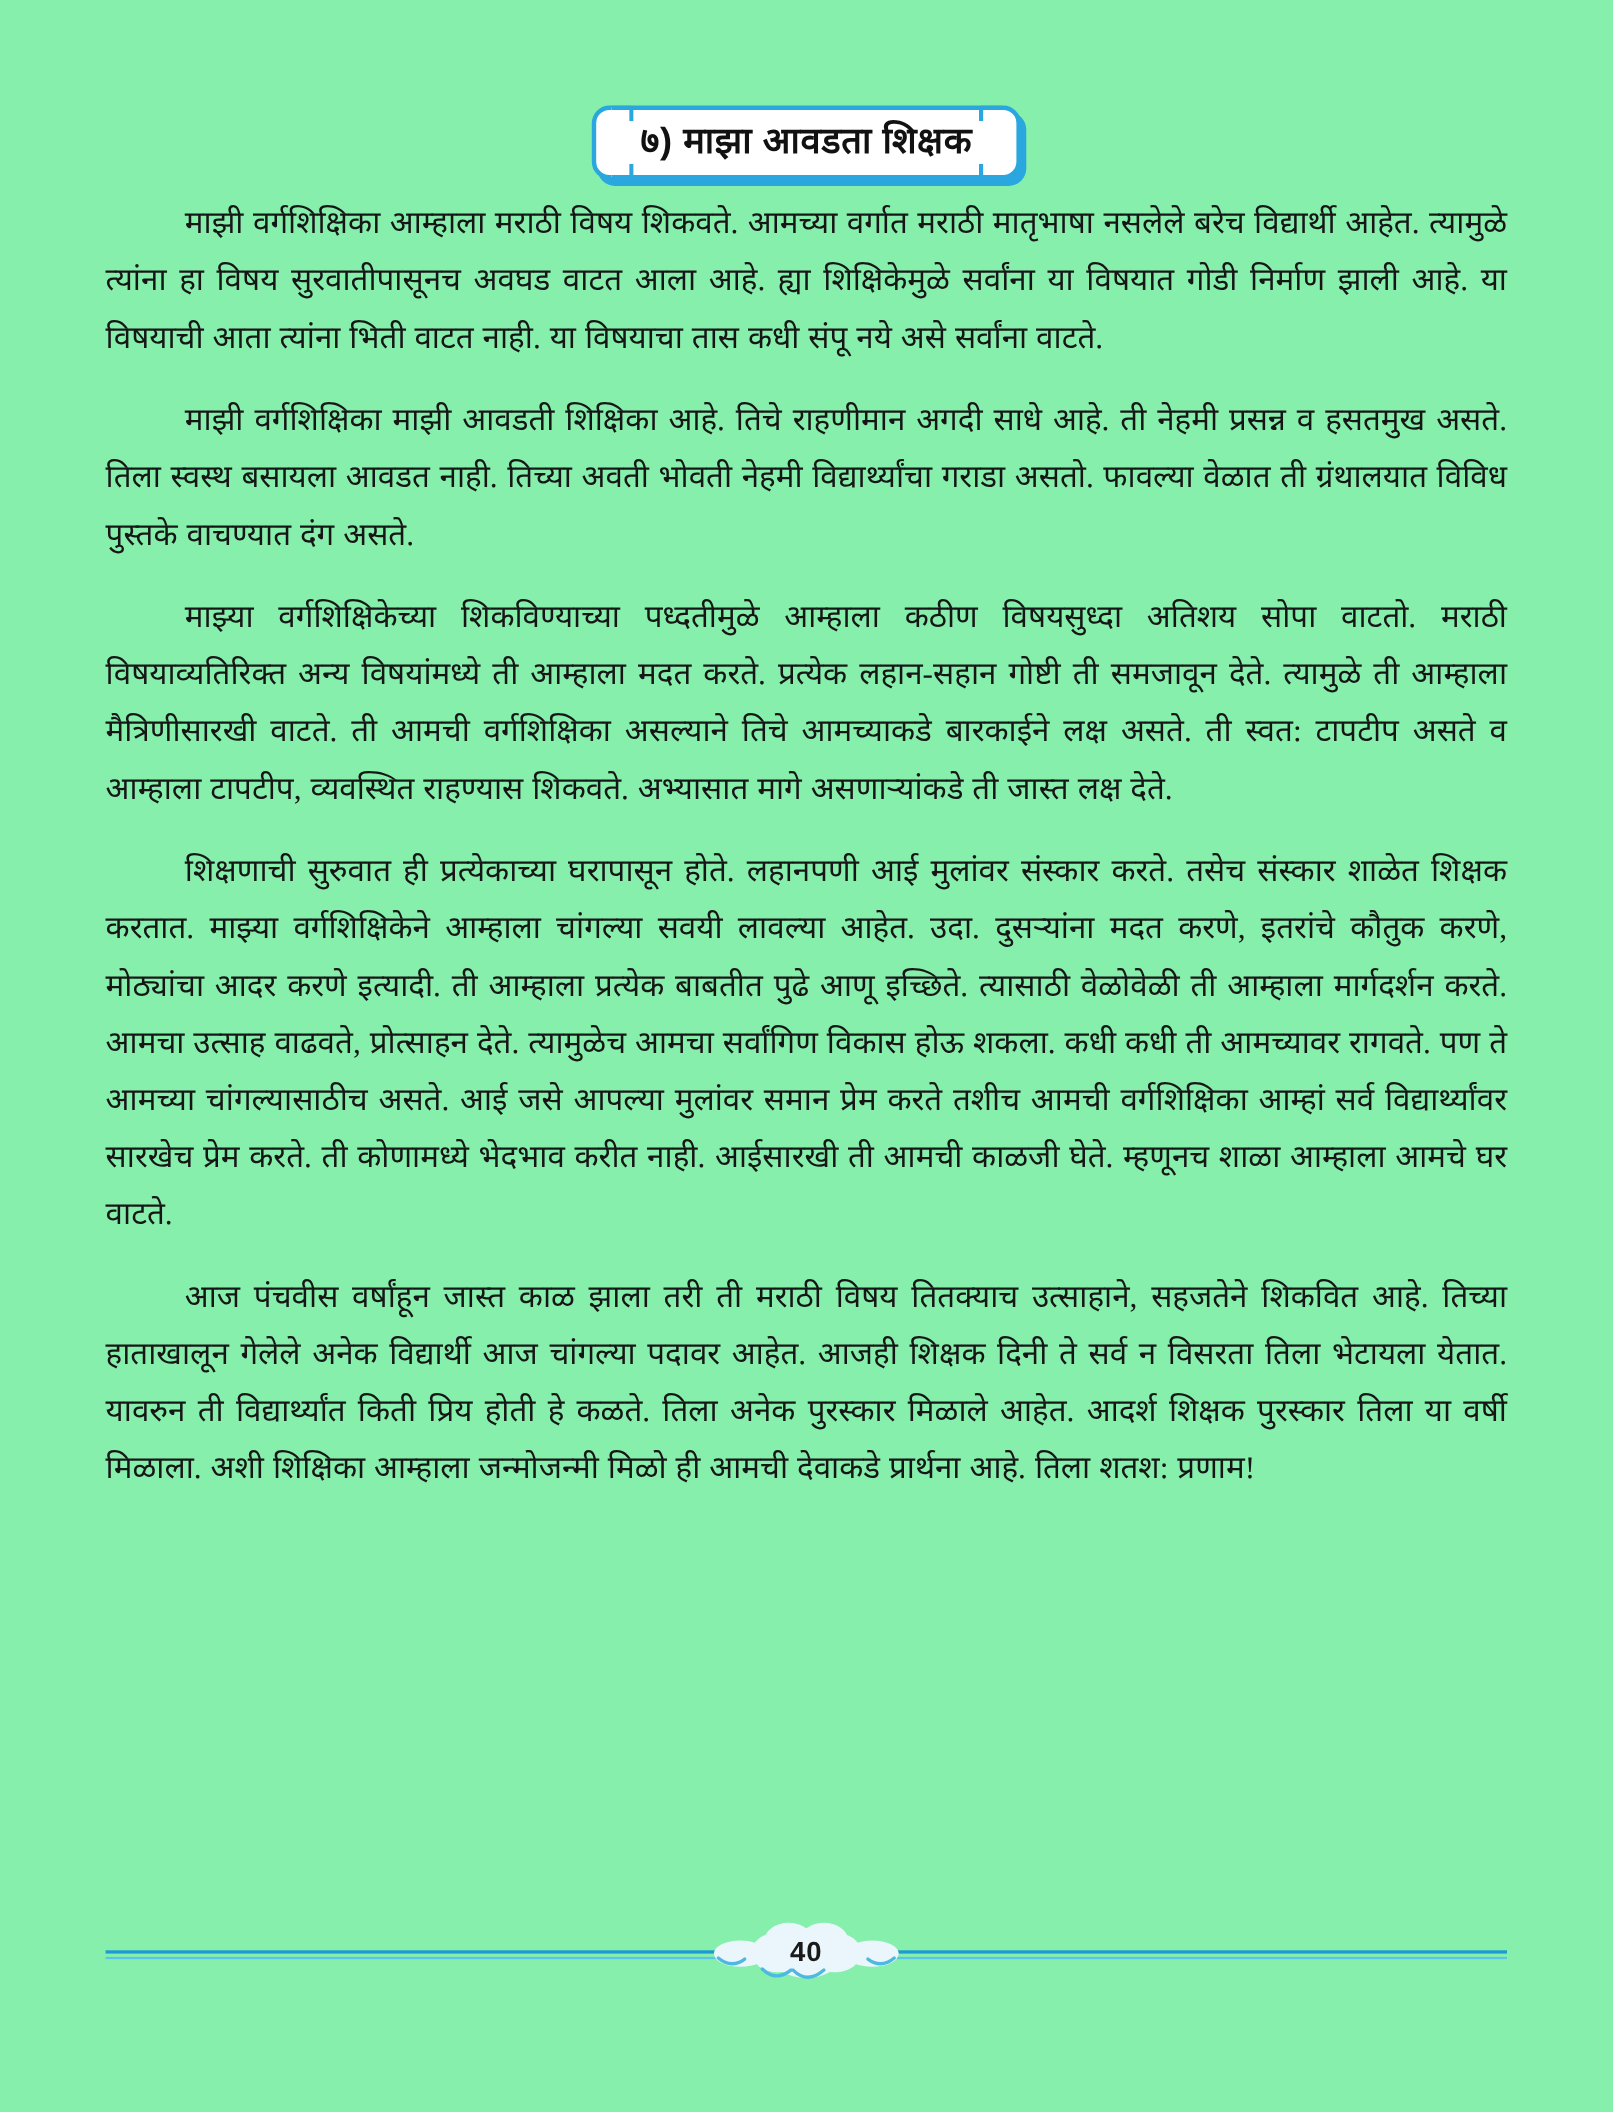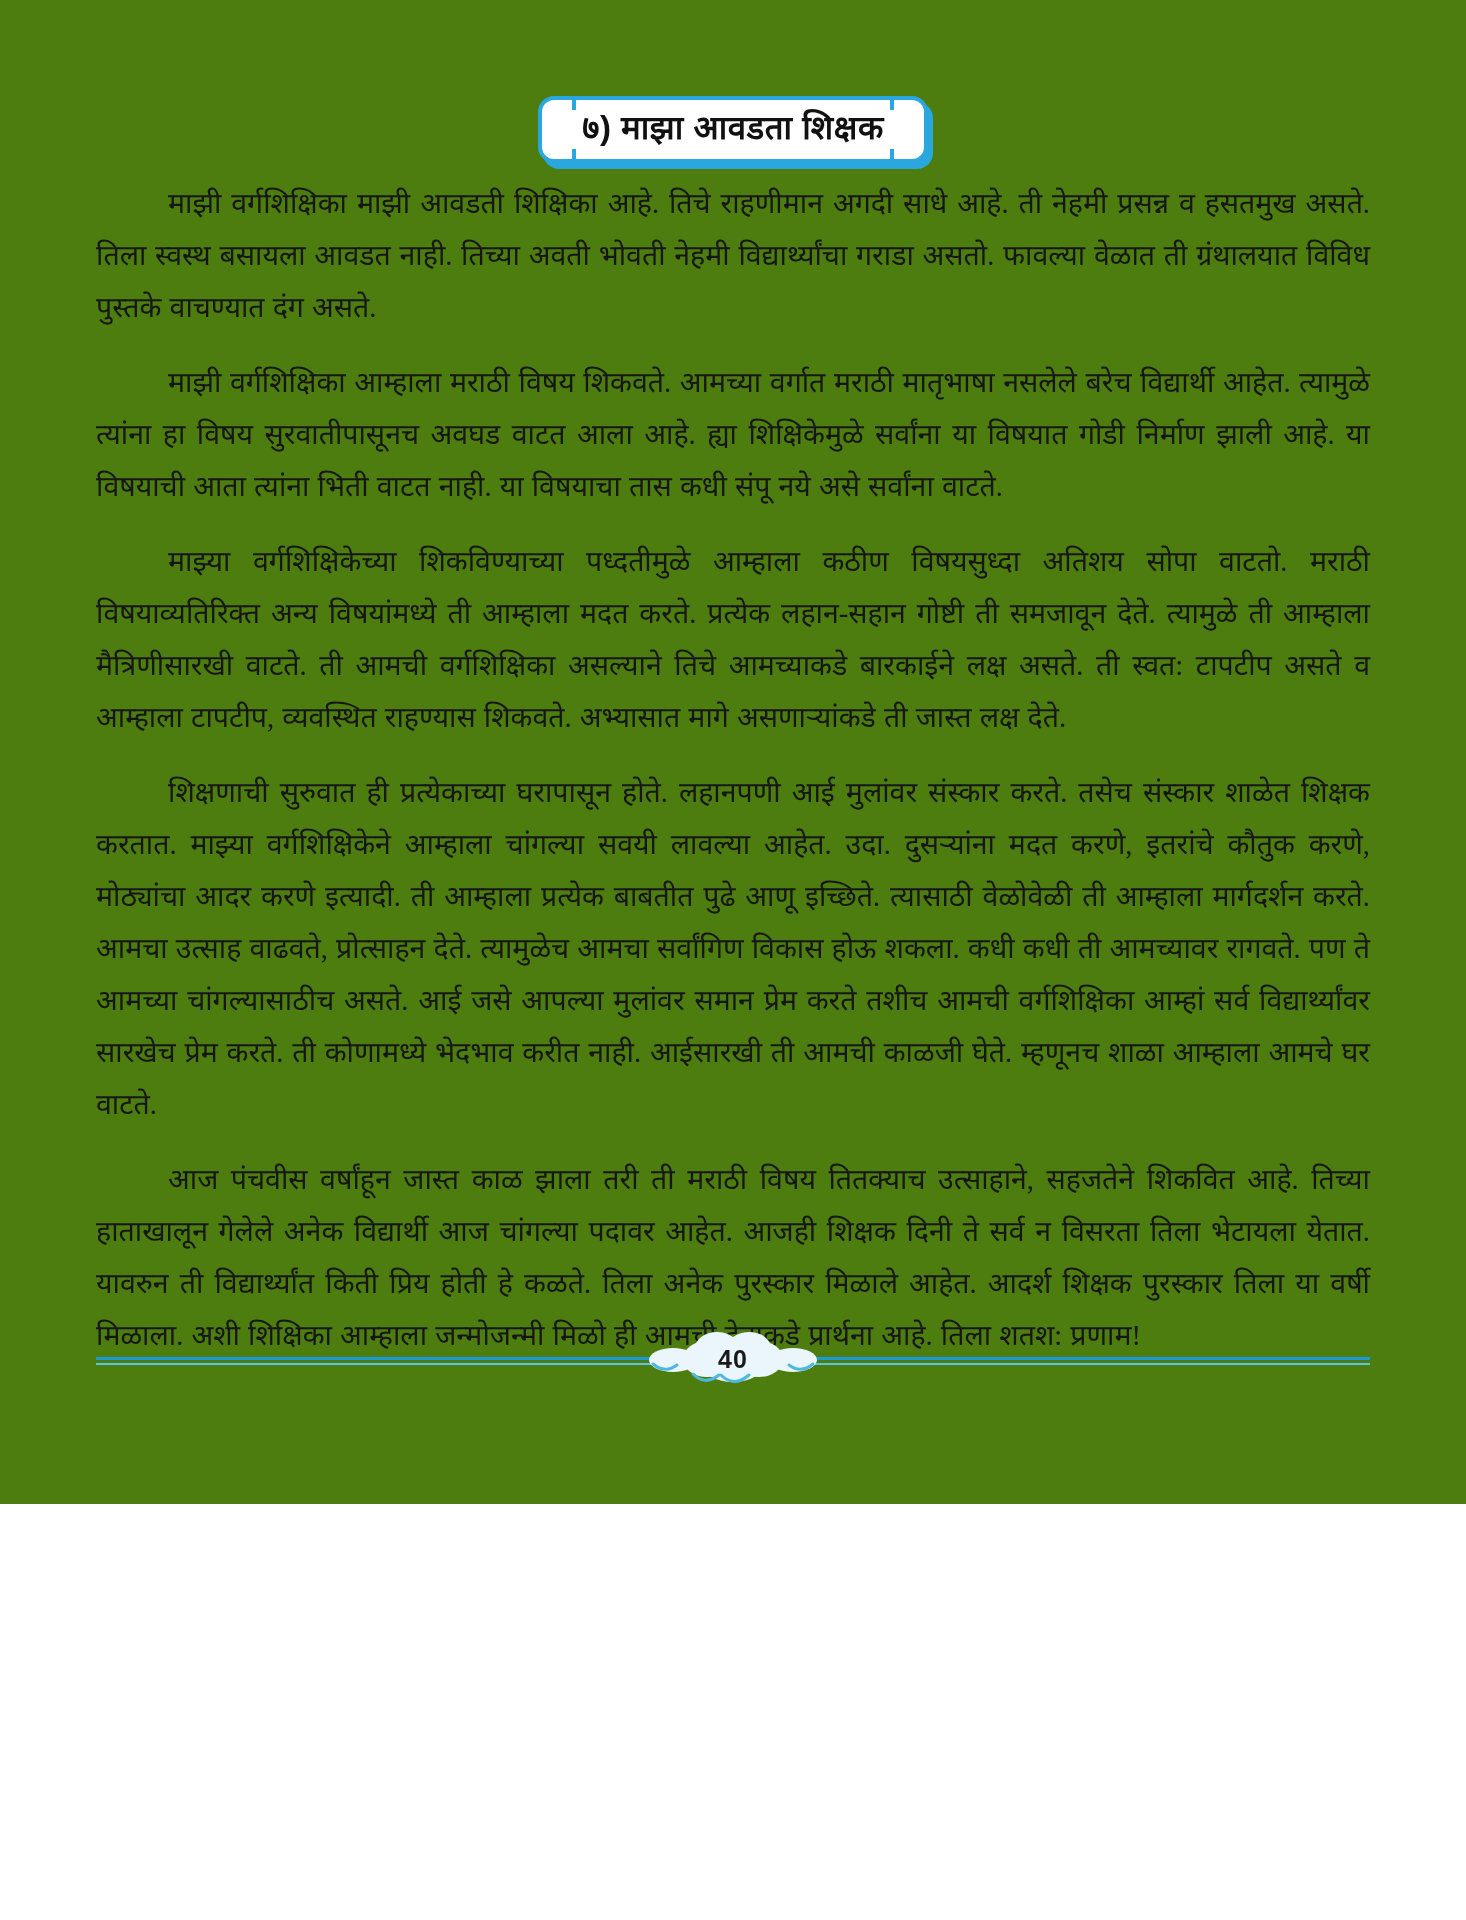--- a/index.html
+++ b/index.html
@@ -12,22 +12,22 @@
     width: 1466px;
     height: 1920px;
     position: relative;
     font-family: "Liberation Serif", "DejaVu Serif", serif;
     overflow: hidden;
   }
 
   .page {
     position: relative;
     width: 1466px;
-    height: 1504px;
-    background: #4d7c0f;
+    height: 1920px;
+    background: #86efac;
     padding: 0;
   }
 
   
   .title-wrap {
     position: absolute;
     top: 96px;
     left: 0;
     width: 100%;
     display: flex;
@@ -136,22 +136,22 @@
     <div class="title-box">
       <span class="notch tl"></span>
       <span class="notch tr"></span>
       <span class="notch bl"></span>
       <span class="notch br"></span>
       <span class="title-text">७) माझा आवडता शिक्षक</span>
     </div>
   </div>
 
   <div class="body-area">
+    <p class="para">माझी वर्गशिक्षिका आम्हाला मराठी विषय शिकवते. आमच्या वर्गात मराठी मातृभाषा नसलेले बरेच विद्यार्थी आहेत. त्यामुळे त्यांना हा विषय सुरवातीपासूनच अवघड वाटत आला आहे. ह्या शिक्षिकेमुळे सर्वांना या विषयात गोडी निर्माण झाली आहे. या विषयाची आता त्यांना भिती वाटत नाही. या विषयाचा तास कधी संपू नये असे सर्वांना वाटते.</p>
     <p class="para">माझी वर्गशिक्षिका माझी आवडती शिक्षिका आहे. तिचे राहणीमान अगदी साधे आहे. ती नेहमी प्रसन्न व हसतमुख असते. तिला स्वस्थ बसायला आवडत नाही. तिच्या अवती भोवती नेहमी विद्यार्थ्यांचा गराडा असतो. फावल्या वेळात ती ग्रंथालयात विविध पुस्तके वाचण्यात दंग असते.</p>
-    <p class="para">माझी वर्गशिक्षिका आम्हाला मराठी विषय शिकवते. आमच्या वर्गात मराठी मातृभाषा नसलेले बरेच विद्यार्थी आहेत. त्यामुळे त्यांना हा विषय सुरवातीपासूनच अवघड वाटत आला आहे. ह्या शिक्षिकेमुळे सर्वांना या विषयात गोडी निर्माण झाली आहे. या विषयाची आता त्यांना भिती वाटत नाही. या विषयाचा तास कधी संपू नये असे सर्वांना वाटते.</p>
     <p class="para">माझ्या वर्गशिक्षिकेच्या शिकविण्याच्या पध्दतीमुळे आम्हाला कठीण विषयसुध्दा अतिशय सोपा वाटतो. मराठी विषयाव्यतिरिक्त अन्य विषयांमध्ये ती आम्हाला मदत करते. प्रत्येक लहान-सहान गोष्टी ती समजावून देते. त्यामुळे ती आम्हाला मैत्रिणीसारखी वाटते. ती आमची वर्गशिक्षिका असल्याने तिचे आमच्याकडे बारकाईने लक्ष असते. ती स्वत: टापटीप असते व आम्हाला टापटीप, व्यवस्थित राहण्यास शिकवते. अभ्यासात मागे असणाऱ्यांकडे ती जास्त लक्ष देते.</p>
     <p class="para">शिक्षणाची सुरुवात ही प्रत्येकाच्या घरापासून होते. लहानपणी आई मुलांवर संस्कार करते. तसेच संस्कार शाळेत शिक्षक करतात. माझ्या वर्गशिक्षिकेने आम्हाला चांगल्या सवयी लावल्या आहेत. उदा. दुसऱ्यांना मदत करणे, इतरांचे कौतुक करणे, मोठ्यांचा आदर करणे  इत्यादी. ती आम्हाला प्रत्येक बाबतीत पुढे आणू इच्छिते. त्यासाठी वेळोवेळी ती आम्हाला मार्गदर्शन करते. आमचा उत्साह वाढवते, प्रोत्साहन देते. त्यामुळेच आमचा सर्वांगिण विकास होऊ शकला. कधी कधी ती आमच्यावर रागवते. पण ते आमच्या चांगल्यासाठीच असते. आई जसे आपल्या मुलांवर समान प्रेम करते तशीच आमची वर्गशिक्षिका आम्हां सर्व विद्यार्थ्यांवर सारखेच प्रेम करते. ती कोणामध्ये भेदभाव करीत नाही. आईसारखी ती आमची काळजी घेते. म्हणूनच शाळा आम्हाला आमचे घर वाटते.</p>
     <p class="para">आज पंचवीस वर्षांहून जास्त काळ झाला तरी ती मराठी विषय तितक्याच उत्साहाने, सहजतेने शिकवित आहे. तिच्या हाताखालून गेलेले अनेक विद्यार्थी आज चांगल्या पदावर आहेत. आजही शिक्षक दिनी ते सर्व न विसरता तिला भेटायला येतात. यावरुन ती विद्यार्थ्यांत किती प्रिय होती हे कळते. तिला अनेक पुरस्कार मिळाले आहेत. आदर्श शिक्षक पुरस्कार तिला या वर्षी मिळाला. अशी शिक्षिका आम्हाला जन्मोजन्मी मिळो ही आमची देवाकडे प्रार्थना आहे. तिला शतश: प्रणाम!</p>
   </div>
 
   <div class="footer">
     <div class="footer-rule"></div>
     <div class="footer-rule second"></div>
 
     <div class="cloud">

